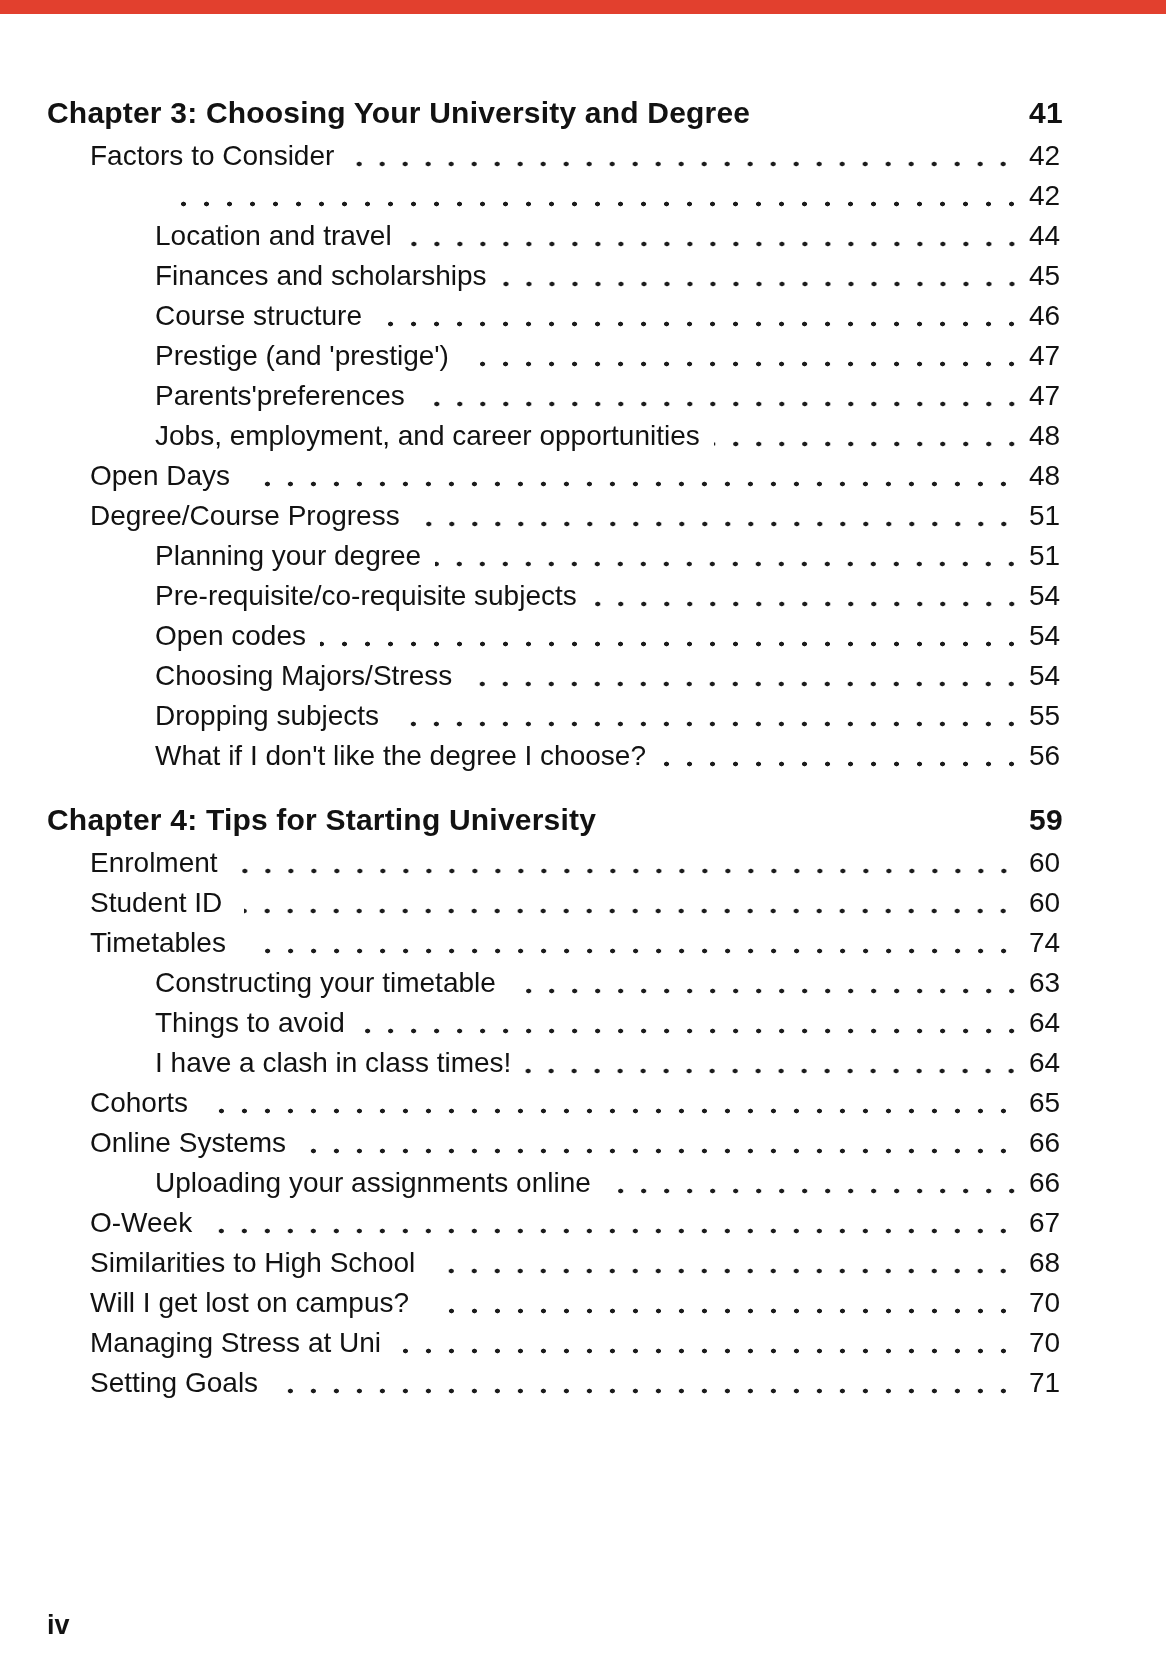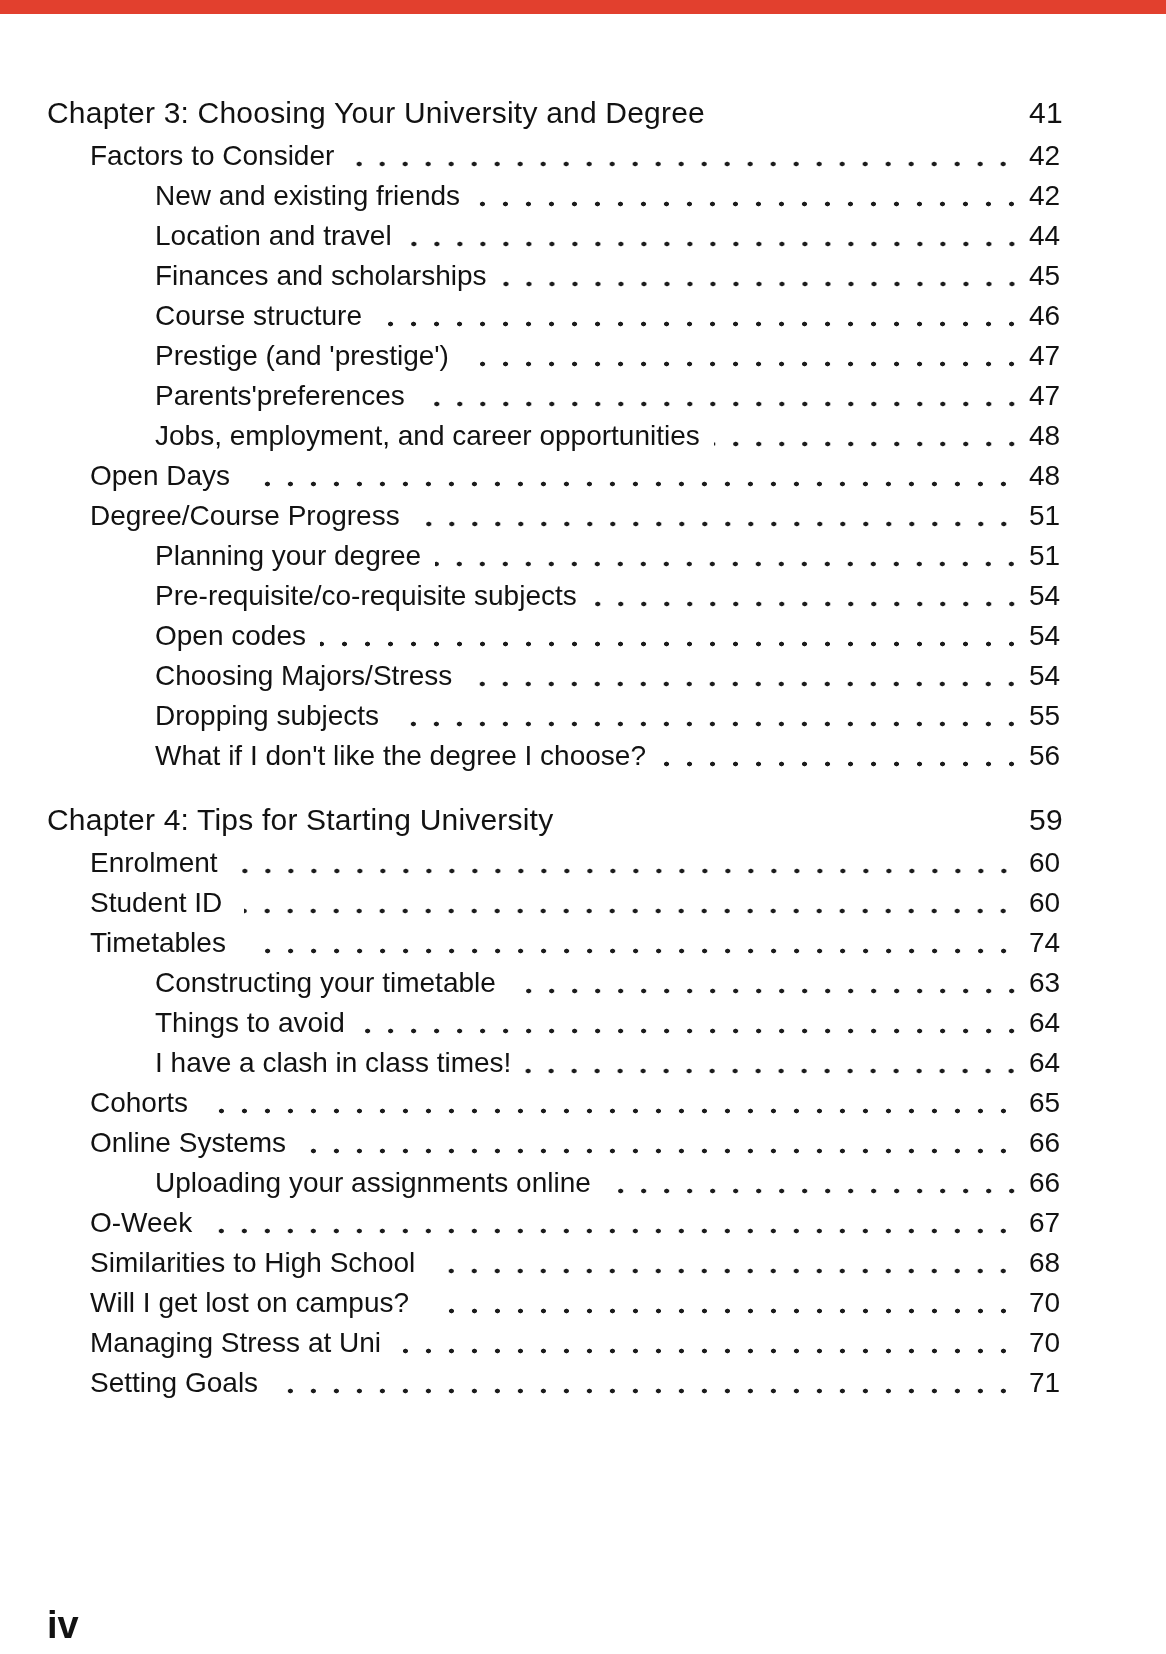--- a/index.html
+++ b/index.html
@@ -23,21 +23,21 @@
     top: 93px;
     left: 47px;
     width: 1040px; 
   }
   .chapter + .chapter { margin-top: 24px; }
   .chapter-heading {
     display: flex;
     height: 40px;
     line-height: 40px;
     font-size: 30px;
-    font-weight: normal;
+    font-weight: bold;
     letter-spacing: 0.2px;
     margin-bottom: 3px;
   }
   .chapter-heading .title { flex: 1 1 auto; white-space: nowrap; overflow: hidden; }
   .pagecol {
     flex: 0 0 58px;
     width: 58px;
     white-space: nowrap;
   }
   .toc-row {
@@ -55,21 +55,21 @@
     background-image: radial-gradient(circle, #1c1c1c 2.1px, rgba(0,0,0,0) 2.7px);
     background-size: 23px 6px;
     background-repeat: repeat-x;
     
     background-position: right 6px bottom 9px;
   }
   .folio {
     position: absolute;
     left: 47px;
     top: 1608px;
-    font-size: 38px;
+    font-size: 27px;
     font-weight: bold;
     line-height: 34px;
   }
 </style>
 </head>
 <body>
 
 <div class="accent-bar" style="background: rgb(226, 64, 46);"></div>
 
 <div class="toc">
@@ -79,21 +79,20 @@
       <span class="pagecol">41</span>
     </div>
 
   <div class="toc-row level-1">
     <span class="label">Factors to Consider</span>
     <span class="dots"></span>
     <span class="pagecol">42</span>
   </div>
 
   <div class="toc-row level-2">
-    <span class="label">New and existing friends</span>
     <span class="dots"></span>
     <span class="pagecol">42</span>
   </div>
 
   <div class="toc-row level-2">
     <span class="label">Location and travel</span>
     <span class="dots"></span>
     <span class="pagecol">44</span>
   </div>
 

